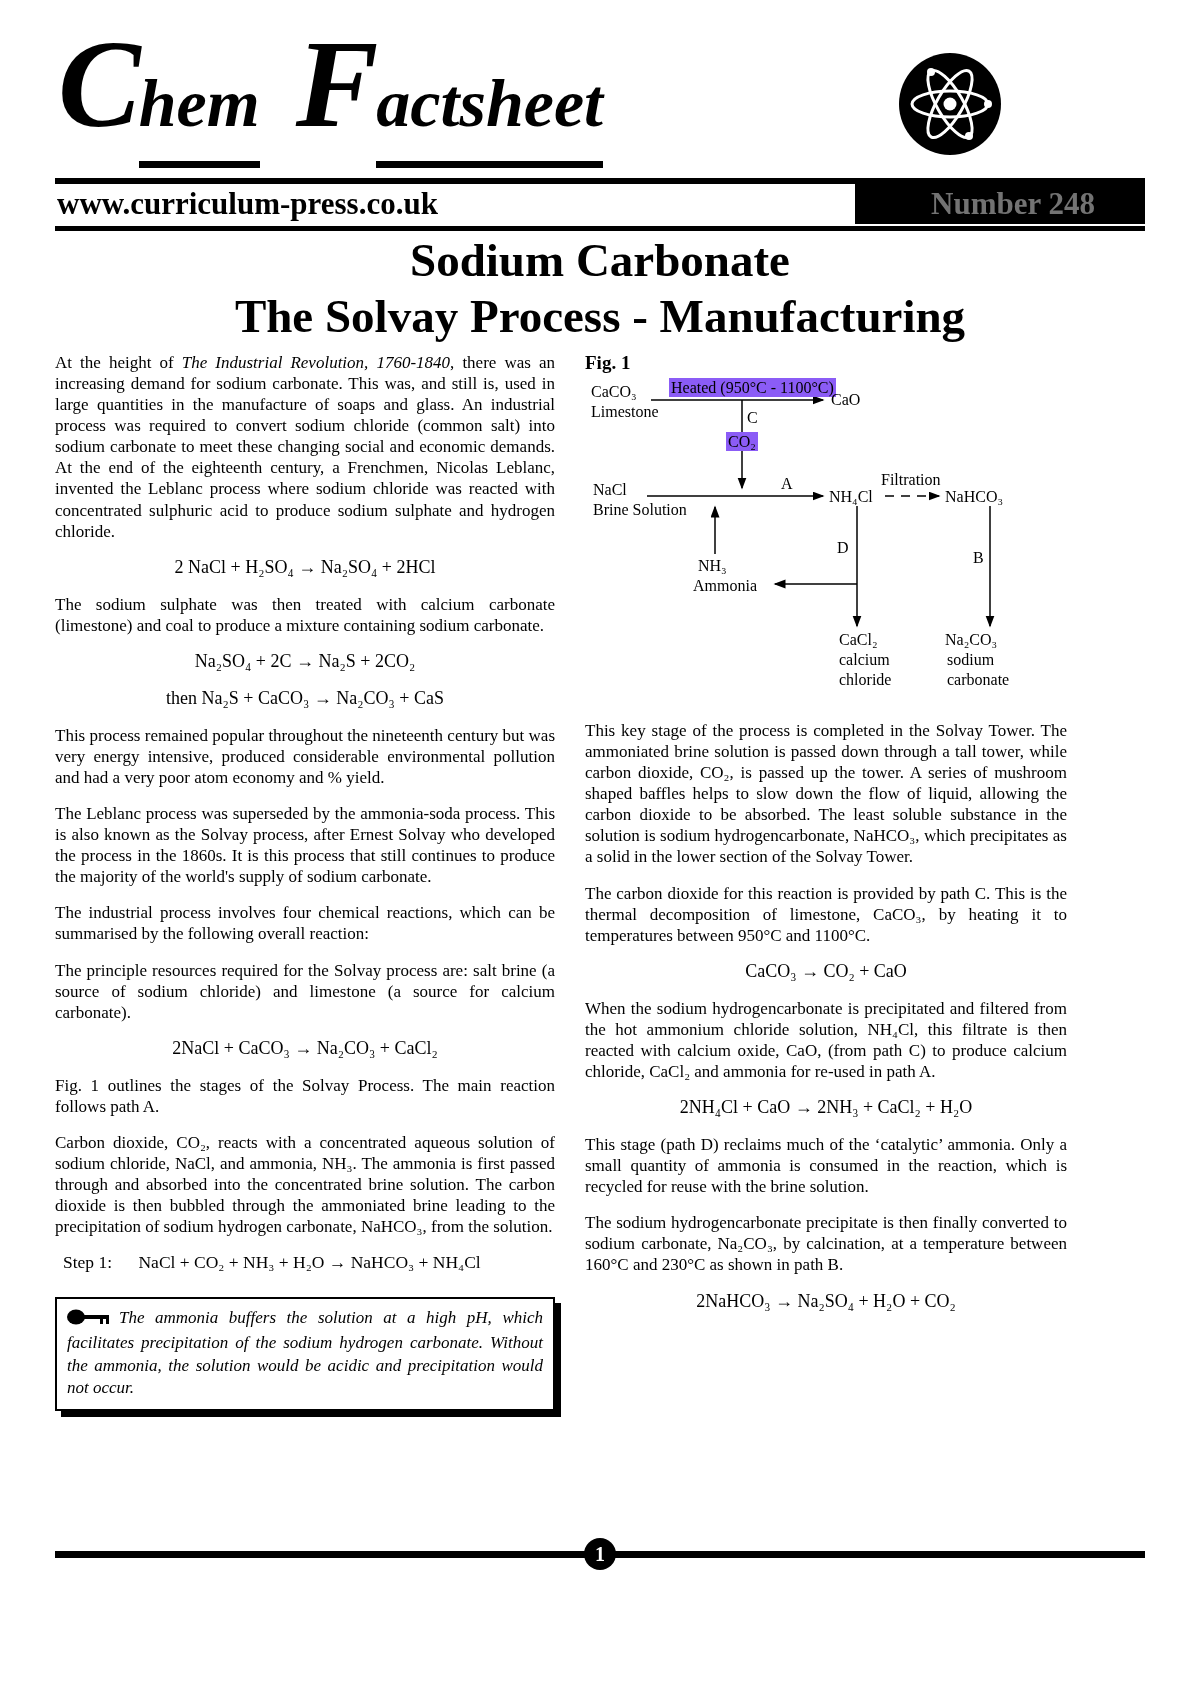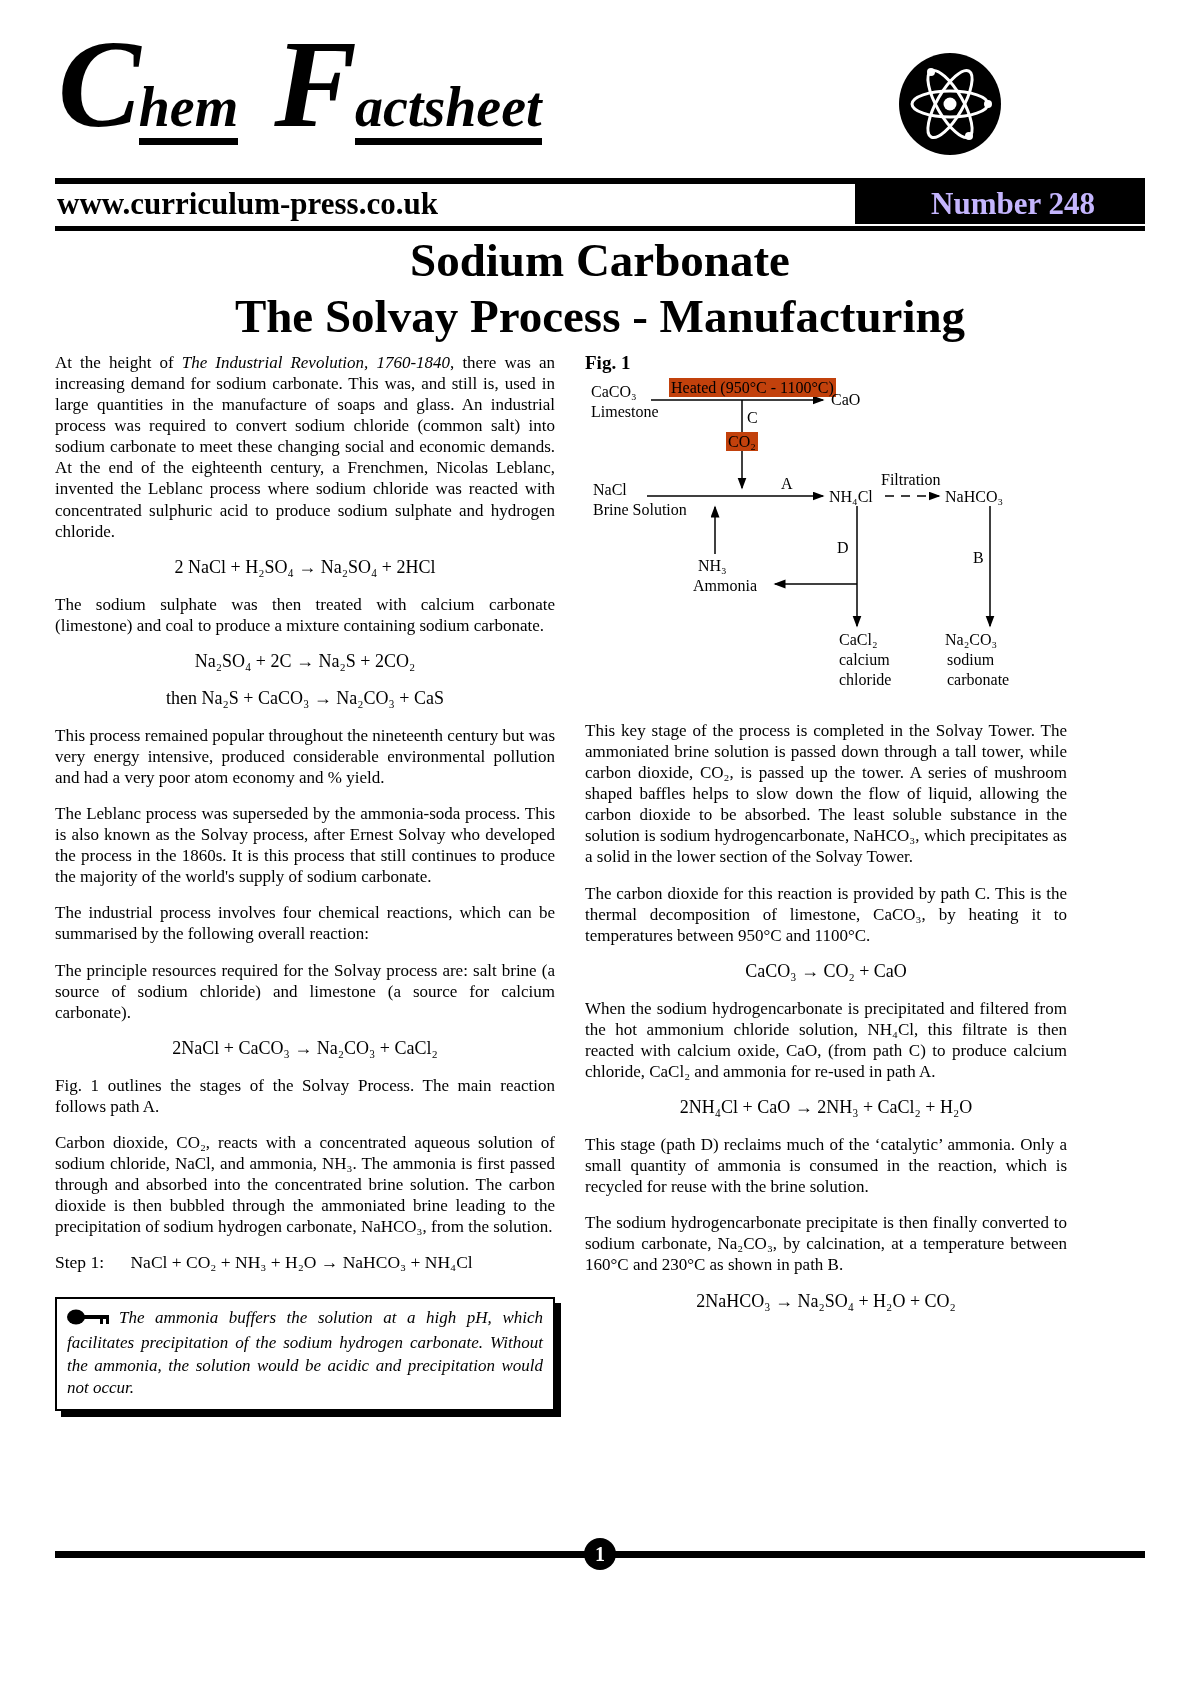--- a/index.html
+++ b/index.html
@@ -4,59 +4,59 @@
 <style>
   * { margin:0; padding:0; box-sizing:border-box; }
   html,body { background:#fff; }
   body { font-family:"Liberation Serif","DejaVu Serif","DejaVu Sans",serif; color:#000; }
   .page { position:relative; width:1200px; height:1696px; background:#fff; overflow:hidden; }
 
   
   .masthead { position:absolute; left:58px; top:14px; white-space:nowrap;
               font-style:italic; font-weight:bold; }
   .masthead .cap { font-size:124px; letter-spacing:-2px; }
-  .masthead .word { font-size:56px; padding-bottom:0; border-bottom:7px solid #000; }
+  .masthead .word { font-size:68px; padding-bottom:20px; border-bottom:7px solid #000; }
   .masthead .gap { display:inline-block; width:36px; }
   .logo { position:absolute; left:898px; top:52px; width:104px; height:104px; }
 
   .rule-top    { position:absolute; left:55px; top:178px; width:1090px; height:6px; background:#000; }
   .website     { position:absolute; left:57px; top:186px; font-size:31px; font-weight:bold; }
   .number-badge{ position:absolute; left:855px; top:184px; width:290px; height:40px;
-                 background:#000; color:#c4b5fd; font-size:31px; font-weight:bold;
+                 background:#000; color:#737373; font-size:31px; font-weight:bold;
                  text-align:center; line-height:40px;padding-left:26px; }
   .rule-bottom { position:absolute; left:55px; top:226px; width:1090px; height:5px; background:#000; }
 
   
   .doc-title { position:absolute; left:0; top:232px; width:100%; text-align:center;
                font-weight:bold; font-size:47px; line-height:1.2; }
 
   
   .columns  { position:absolute; left:55px; top:352px; width:1090px; display:flex; gap:30px; }
   .col-left { width:500px; }
   .col-right{ width:482px; }
 
   p.body-text { font-size:17px; line-height:1.24; text-align:justify; margin-bottom:15px; }
   .italic { font-style:italic; }
   .eq   { text-align:center; font-size:18px; margin:3px 0 16px; }
-  .step { font-size:17.5px; margin:4px 0 22px; }
+  .step { font-size:17.5px; margin:4px 8px 22px; }
   .step .step-eq { margin-left:22px; }
 
   .keybox { position:relative; border:2px solid #000; box-shadow:6px 6px 0 #000;
             padding:8px 10px 10px; font-size:17px; line-height:1.3; text-align:justify; }
   .keybox.italic-box { font-style:italic; }
   .kb1 { margin-top:24px; }
   .kb2 { margin-top:18px; }
   .key-icon { display:inline-block; vertical-align:-3px; margin-right:8px; }
 
   
   .fig-title { font-weight:bold; font-size:19px; margin-bottom:4px; }
   .diagram { position:relative; width:482px; height:324px; margin-bottom:18px; font-size:16px; }
   .diagram svg.fig-lines { position:absolute; left:0; top:0; z-index:0; }
   .fig-label { position:absolute; white-space:nowrap; line-height:19px; z-index:1; }
-  .wbg { background:#c2410c; padding:0 2px; }
+  .wbg { background:#8b5cf6; padding:0 2px; }
 
   
   .footer { position:absolute; left:55px; top:1538px; width:1090px; height:34px; }
   .footer-bar { position:absolute; left:0; top:13px; width:100%; height:7px; background:#000; }
   .page-circle { position:absolute; left:50%; transform:translateX(-50%); top:0;
                  width:32px; height:32px; border-radius:50%; background:#000; color:#fff;
                  display:flex; align-items:center; justify-content:center;
                  font-size:20px; font-weight:bold; }
 </style>
 </head>

